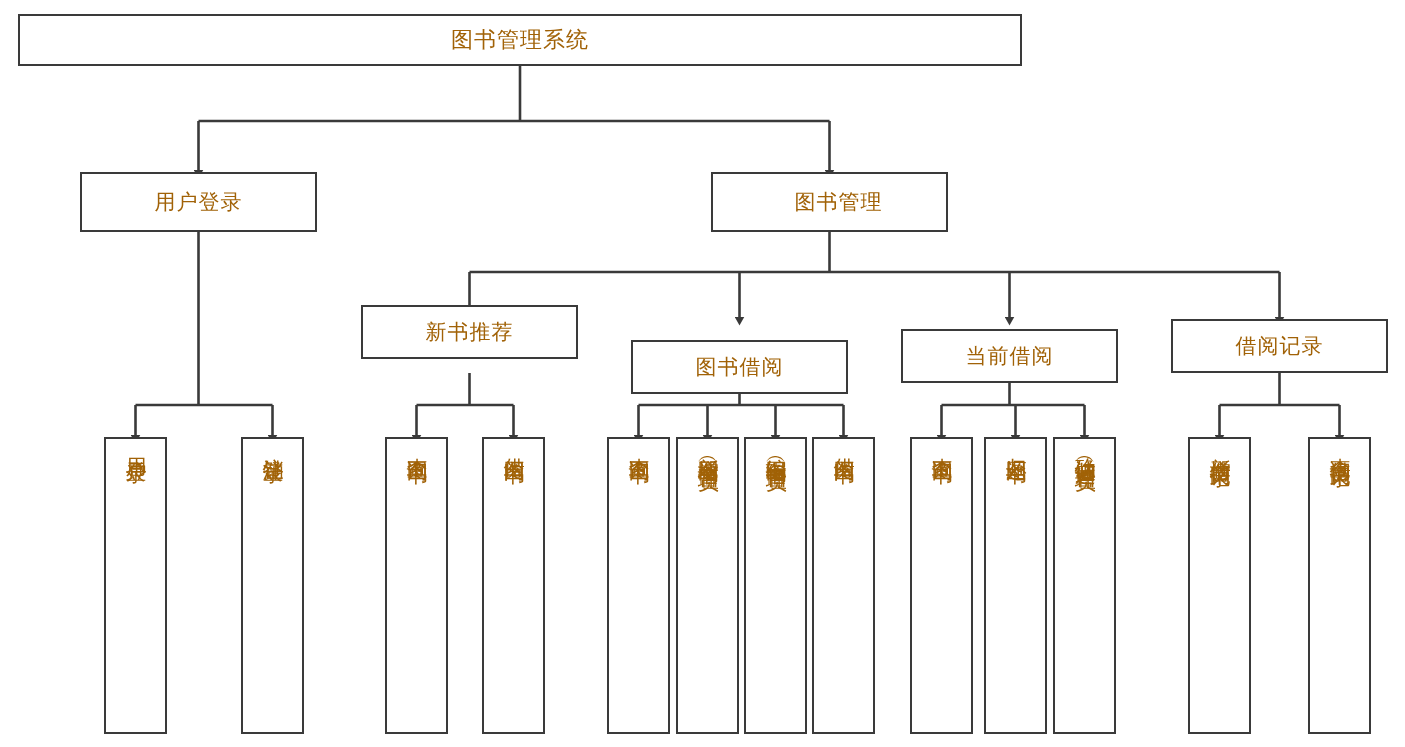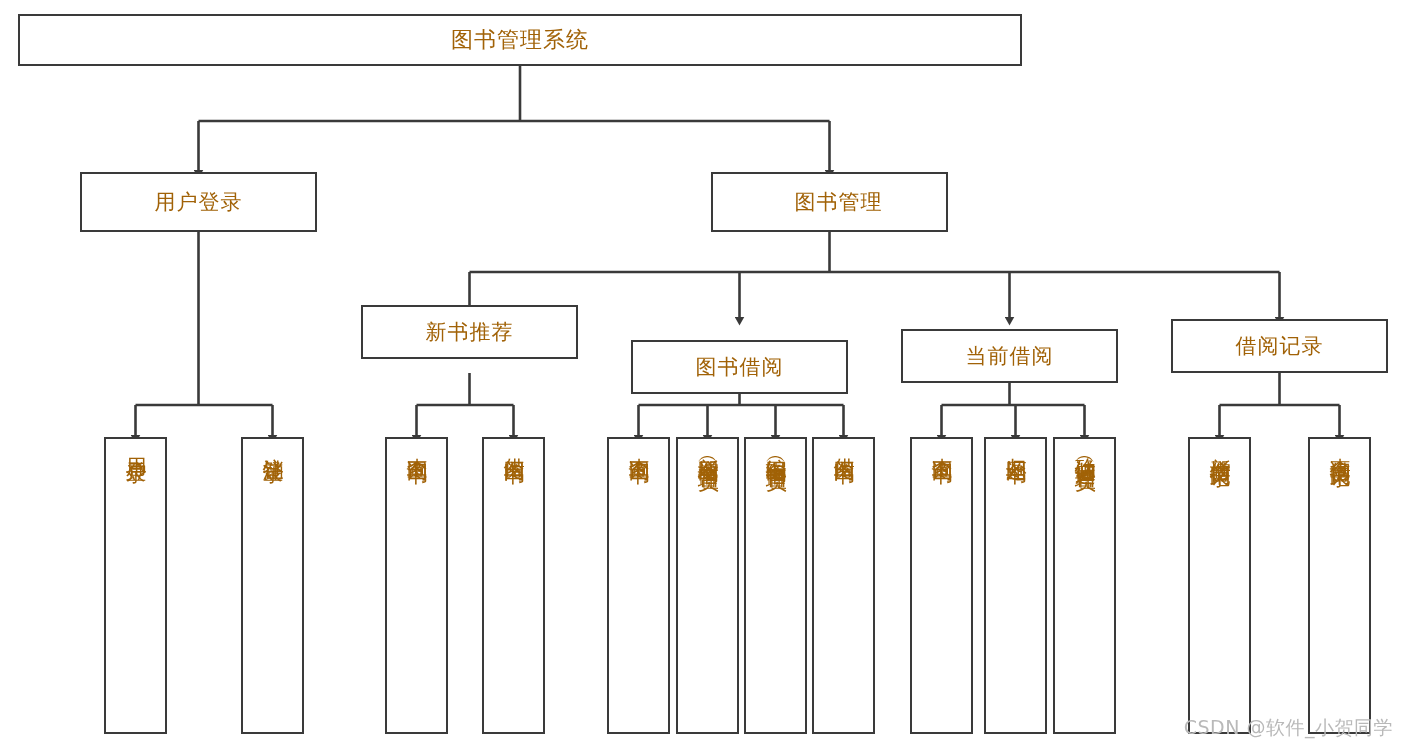--- a/index.html
+++ b/index.html
@@ -174,14 +174,13 @@
         <span class="node-label">确认归还（管理员）</span>
       </div>
       <div class="node-box node-v" id="node-leaf-add-borrow-record" style="left: 1188px; top: 437px; width: 63px; height: 297px;">
         <span class="node-label">新增借阅记录</span>
       </div>
       <div class="node-box node-v" id="node-leaf-query-borrow-record" style="left: 1308px; top: 437px; width: 63px; height: 297px;">
         <span class="node-label">查询借阅记录</span>
       </div>
     </div>
 
-  <div id="watermark">CSDN @软件_小贺同学</div>
 </div>
 
 </body></html>

